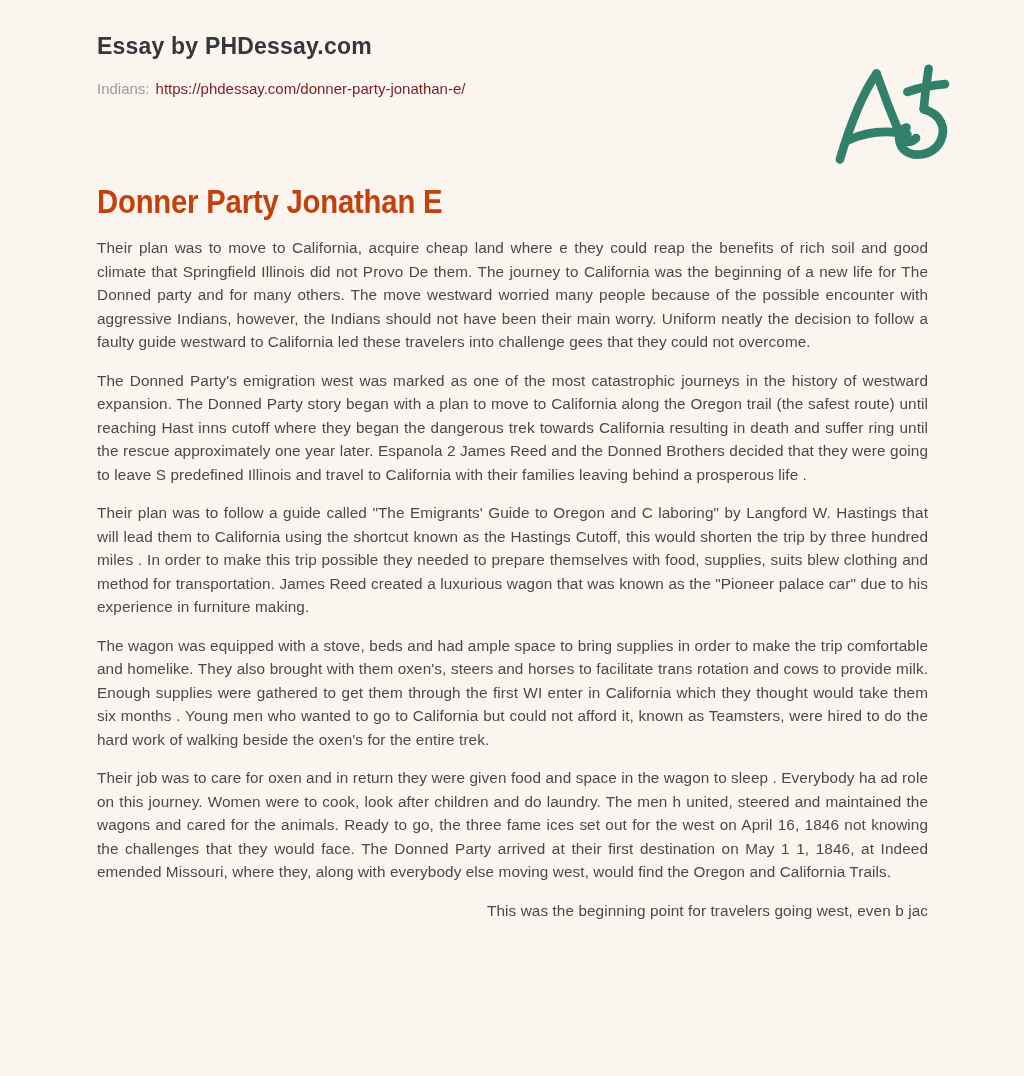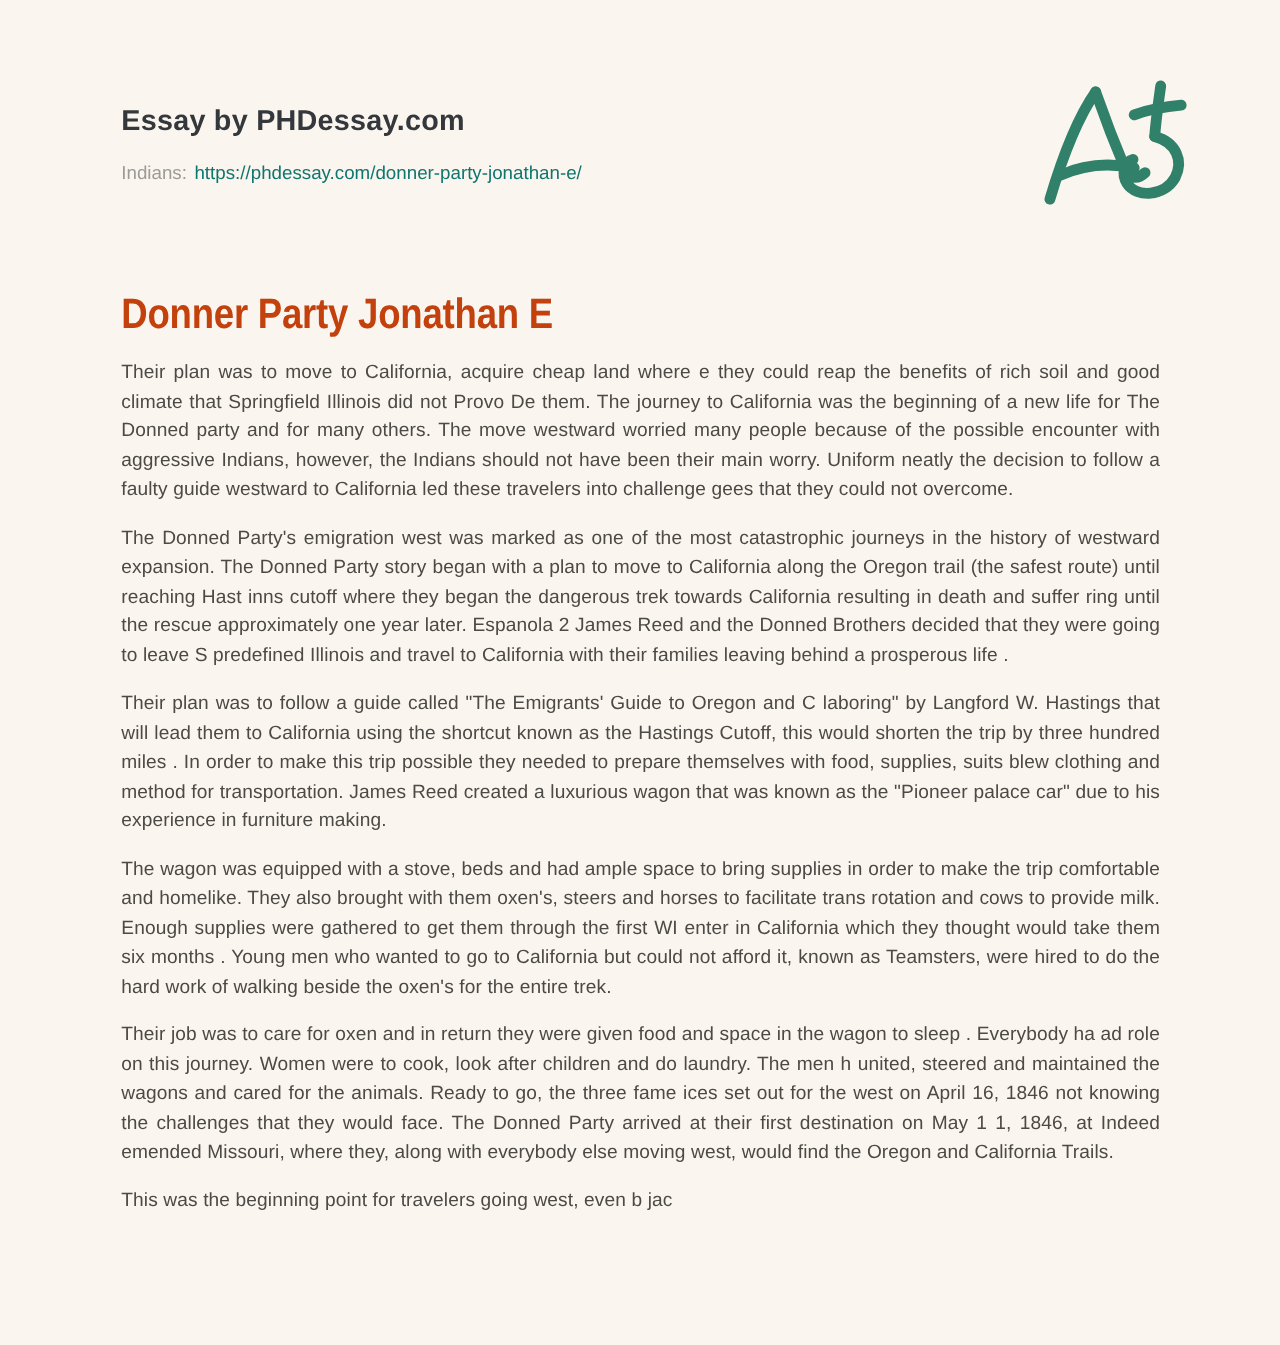--- a/index.html
+++ b/index.html
@@ -10,21 +10,21 @@
     overflow: hidden;
     background: #FAF5EE;
     font-family: "Liberation Sans", sans-serif;
   }
   .page {
     position: relative;
     width: 1024px;
     height: 1076px;
     background: #FAF5EE;
     box-sizing: border-box;
-    padding: 84px 96px 0 97px;
+    padding: 34px 96px 0 97px;
   }
   .doc-header {
     position: relative;
   }
   .doc-header h2 {
     margin: 0;
     font-size: 23px;
     line-height: 1.1;
     font-weight: 700;
     letter-spacing: 0.2px;
@@ -34,21 +34,21 @@
     margin-top: 21px;
     font-size: 15px;
     line-height: 1.2;
     color: #9C9B97;
   }
   .source-row .source-label {
     color: #9C9B97;
     margin-right: 6px;
   }
   .source-row a.source-link {
-    color: #0f766e;
+    color: #7f1d1d;
     text-decoration: none;
   }
   .logo {
     position: absolute;
     top: 62px;
     right: 74px;
     width: 118px;
     height: 106px;
   }
   .logo svg { display: block; width: 100%; height: 100%; }
@@ -71,21 +71,21 @@
   }
   .essay-body p {
     margin: 0 0 15px 0;
     font-size: 15.3px;
     line-height: 23.5px;
     text-align: justify;
     color: #4C4A46;
     letter-spacing: 0.1px;
   }
   .essay-body p:last-child {
-    text-align: left;
+    text-align: right;
     margin-bottom: 0;
   }
 </style>
 </head>
 <body>
 
 <div class="page">
 
   <div class="doc-header">
     <h2>Essay by PHDessay.com</h2>

